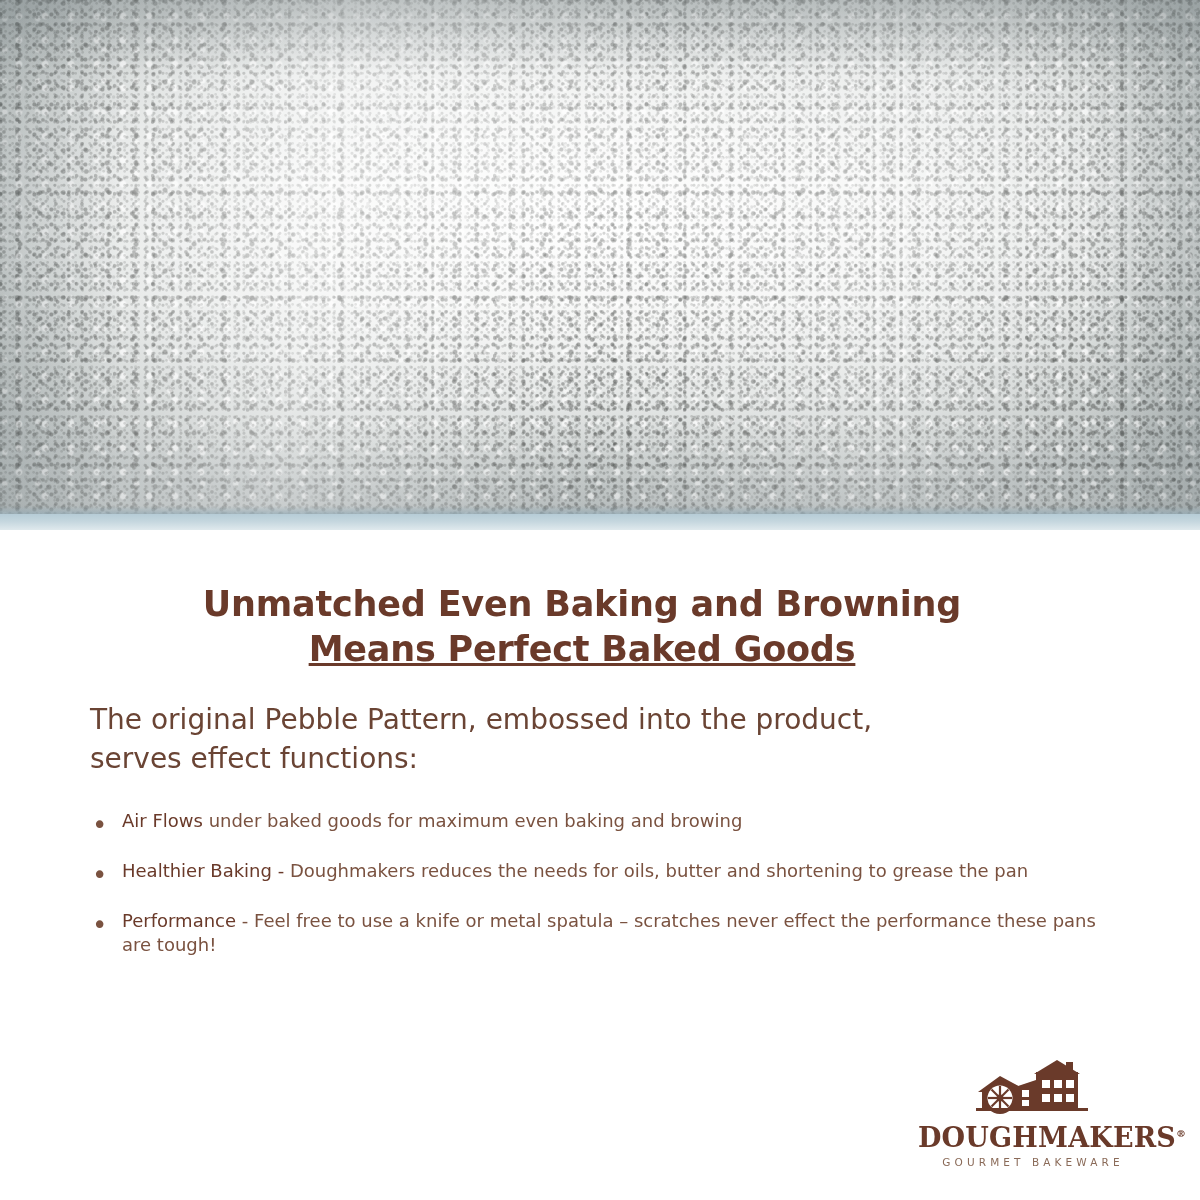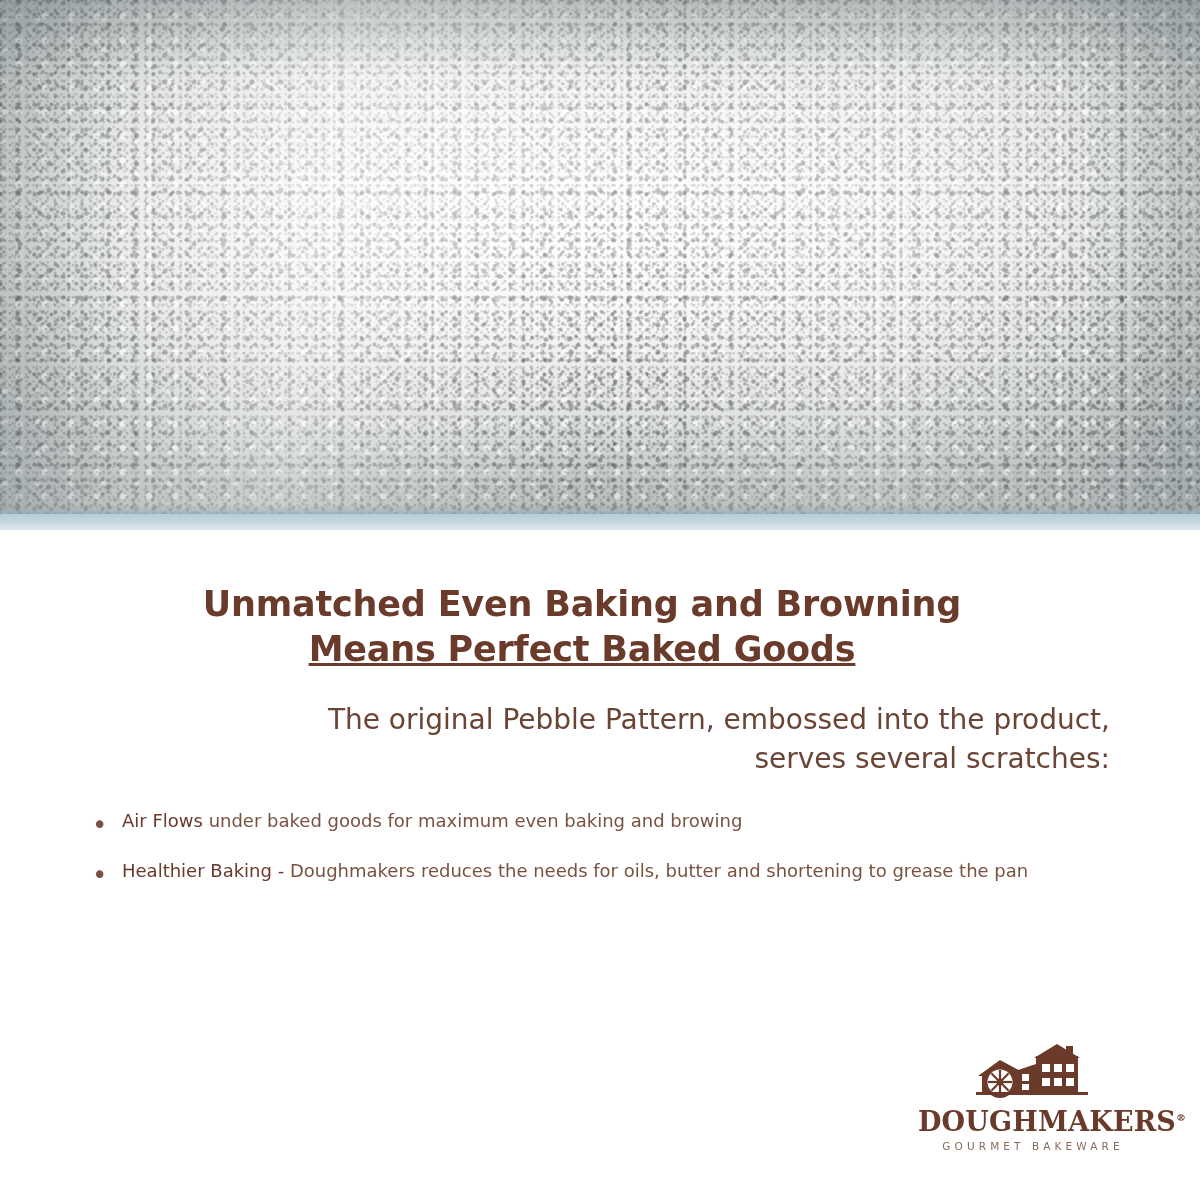--- a/index.html
+++ b/index.html
@@ -121,21 +121,20 @@
     display: block;
     text-decoration: underline;
   }
   .intro {
     color: #6a4434;
     font-family: "DejaVu Sans", sans-serif;
     font-size: 28px;
     line-height: 1.42;
     margin: 0;
     padding: 28px 90px 0 90px;
-    text-align: right;
   }
   .bullets {
     margin: 0;
     padding: 30px 76px 0 92px;
     list-style: none;
   }
   .bullet {
     position: relative;
     color: #7a5240;
     font-family: "DejaVu Sans", sans-serif;
@@ -153,21 +152,21 @@
     font-size: 26px;
   }
   .bullet .lead {
     color: #6a3a2a;
   }
 
   
   .logo {
     position: absolute;
     right: 52px;
-    bottom: 48px;
+    bottom: 32px;
     width: 230px;
     text-align: center;
     color: #6a3a2a;
   }
   .logo-mark {
     display: block;
     margin: 0 auto 2px auto;
     width: 118px;
     height: 66px;
   }
@@ -211,29 +210,32 @@
 
   <div class="content">
 
     <h1 class="headline">
       <span>Unmatched Even Baking and Browning</span>
       <span class="line2">Means Perfect Baked Goods</span>
     </h1>
 
     <p class="intro">
       <span>The original Pebble Pattern, embossed into the product,</span><br>
-      <span>serves several scratches:</span>
+      <span>serves effect functions:</span>
     </p>
 
     <ul class="bullets">
       <li class="bullet">
         <span class="lead">Air Flows</span><span> under baked goods for maximum even baking and browing</span>
       </li>
       <li class="bullet">
         <span class="lead">Healthier Baking -</span><span> Doughmakers reduces the needs for oils, butter and shortening to grease the pan</span>
+      </li>
+      <li class="bullet">
+        <span class="lead">Performance</span><span> - Feel free to use a knife or metal spatula – scratches never effect the performance these pans are tough!</span>
       </li>
     </ul>
 
     <div class="logo">
       <svg class="logo-mark" viewBox="0 0 118 66">
         <g fill="#6a3a2a">
 
           <rect x="62" y="16" width="42" height="36"></rect>
 
           <polygon points="60,18 83,4 106,18"></polygon>

